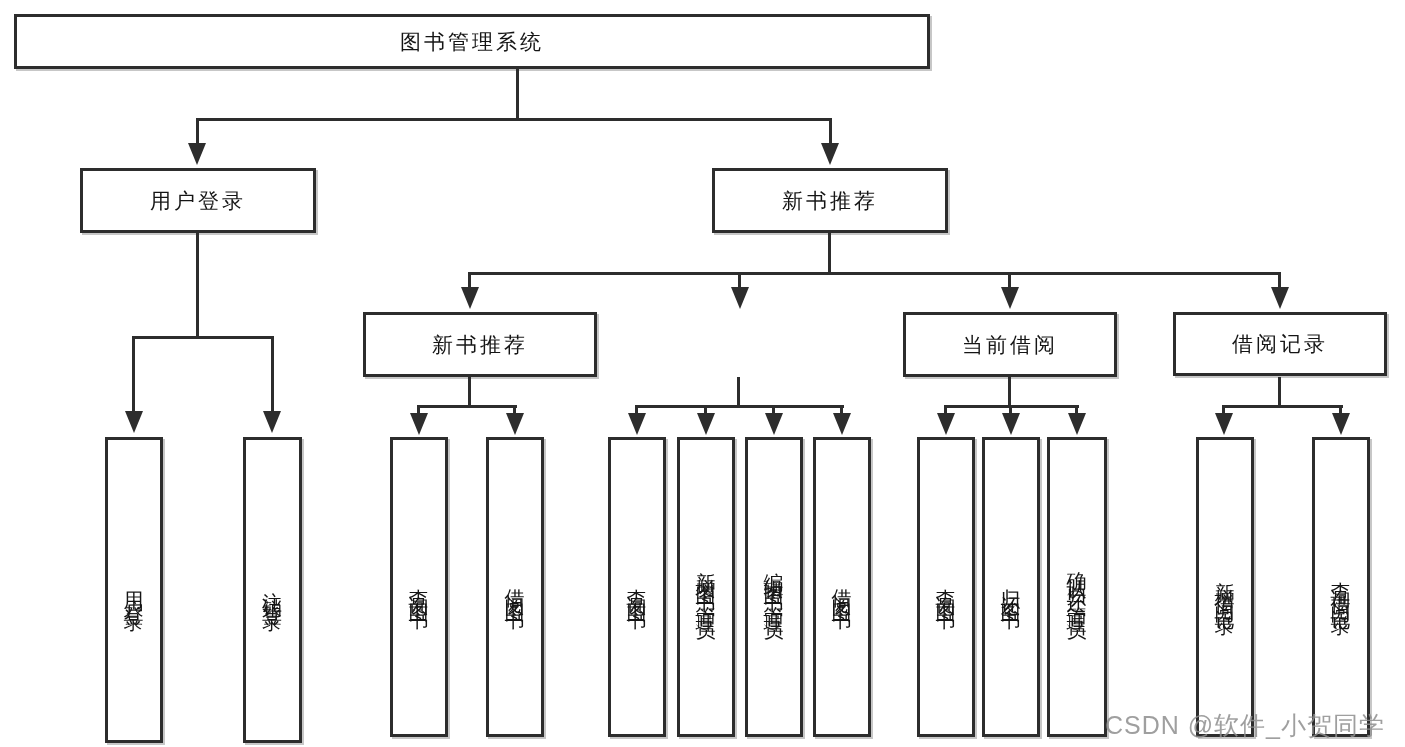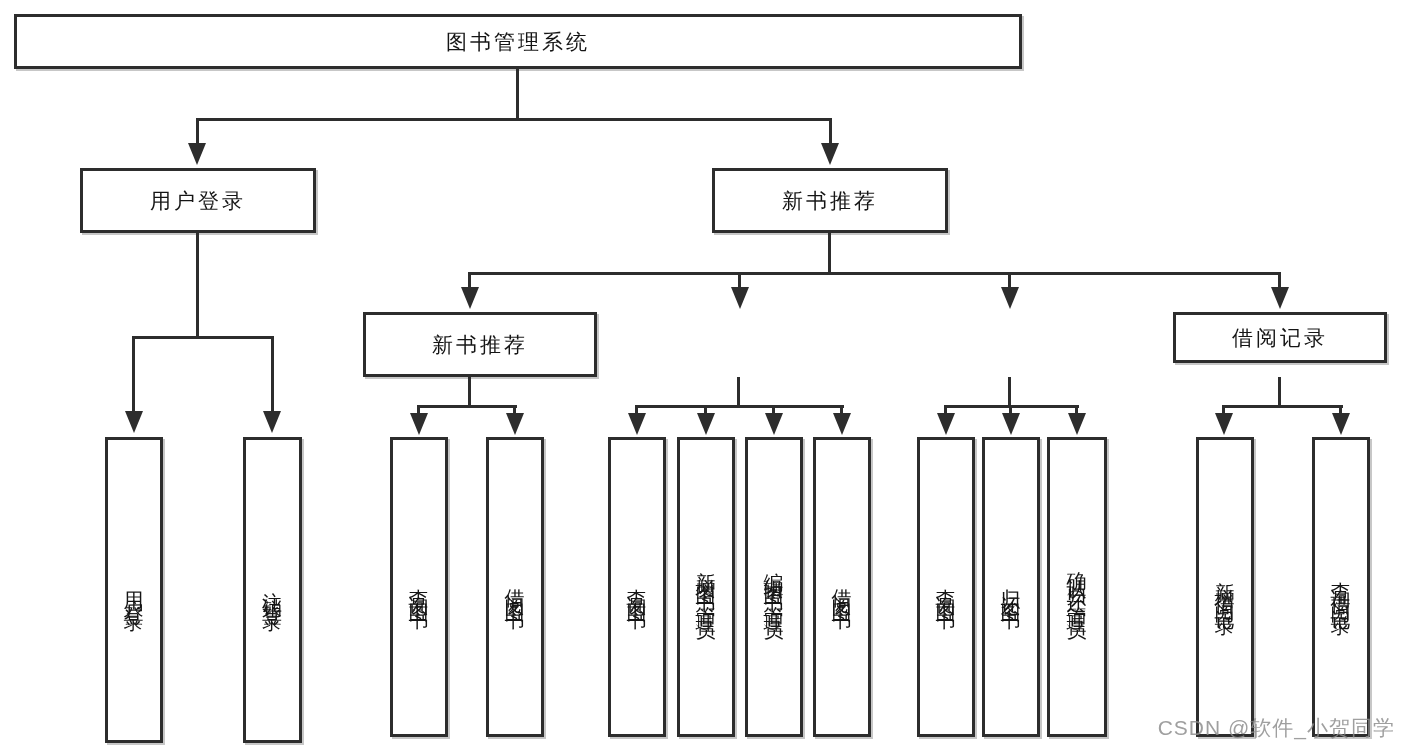--- a/index.html
+++ b/index.html
@@ -19,30 +19,30 @@
     font-size:20px;letter-spacing:7px;line-height:1;
     white-space:nowrap;
   }
   .line{position:absolute;background:#2d2d2d;}
   .tri{
     position:absolute;width:0;height:0;
     border-left:9px solid transparent;border-right:9px solid transparent;
     border-top:22px solid #2d2d2d;
   }
   .watermark{
-    position:absolute;right:10px;bottom:5px;z-index:6;
-    font-size:21px;letter-spacing:1px;color:rgba(142,142,142,0.85);
+    position:absolute;right:20px;bottom:5px;z-index:6;
+    font-size:25px;letter-spacing:1px;color:rgba(142,142,142,0.85);
   }
 </style>
 </head>
 <body>
 
 <div class="canvas">
 
-  <div class="box" style="left:14px;top:14px;width:1008px;height:55px;align-items:center;">
+  <div class="box" style="left:14px;top:14px;width:916px;height:55px;align-items:center;">
     <span>图书管理系统</span>
   </div>
 
   <div class="line" style="left:516px;top:69px;width:3px;height:52px;"></div>
   <div class="line" style="left:197px;top:118px;width:634px;height:3px;"></div>
   <div class="line" style="left:196px;top:118px;width:3px;height:28px;"></div>
   <div class="tri" style="left:188px;top:143px;"></div>
   <div class="line" style="left:829px;top:118px;width:3px;height:28px;"></div>
   <div class="tri" style="left:821px;top:143px;"></div>
 
@@ -67,21 +67,24 @@
   <div class="line" style="left:738px;top:272px;width:3px;height:18px;"></div>
   <div class="tri" style="left:731px;top:287px;"></div>
   <div class="line" style="left:1008px;top:272px;width:3px;height:18px;"></div>
   <div class="tri" style="left:1001px;top:287px;"></div>
   <div class="line" style="left:1278px;top:272px;width:3px;height:18px;"></div>
   <div class="tri" style="left:1271px;top:287px;"></div>
 
   <div class="box" style="left:363px;top:312px;width:234px;height:65px;">
     <span>新书推荐</span>
   </div>
-  <div class="box" style="left:1173px;top:312px;width:214px;height:51px;">
+  <div class="box" style="left:903px;top:312px;width:214px;height:65px;">
+    <span>当前借阅</span>
+  </div>
+  <div class="box" style="left:1173px;top:312px;width:214px;height:64px;">
     <span>借阅记录</span>
   </div>
 
   <div class="line" style="left:468px;top:377px;width:3px;height:31px;"></div>
   <div class="line" style="left:418px;top:405px;width:99px;height:3px;"></div>
   <div class="line" style="left:417px;top:405px;width:3px;height:12px;"></div>
   <div class="tri" style="left:410px;top:413px;"></div>
   <div class="line" style="left:513px;top:405px;width:3px;height:12px;"></div>
   <div class="tri" style="left:506px;top:413px;"></div>
 

